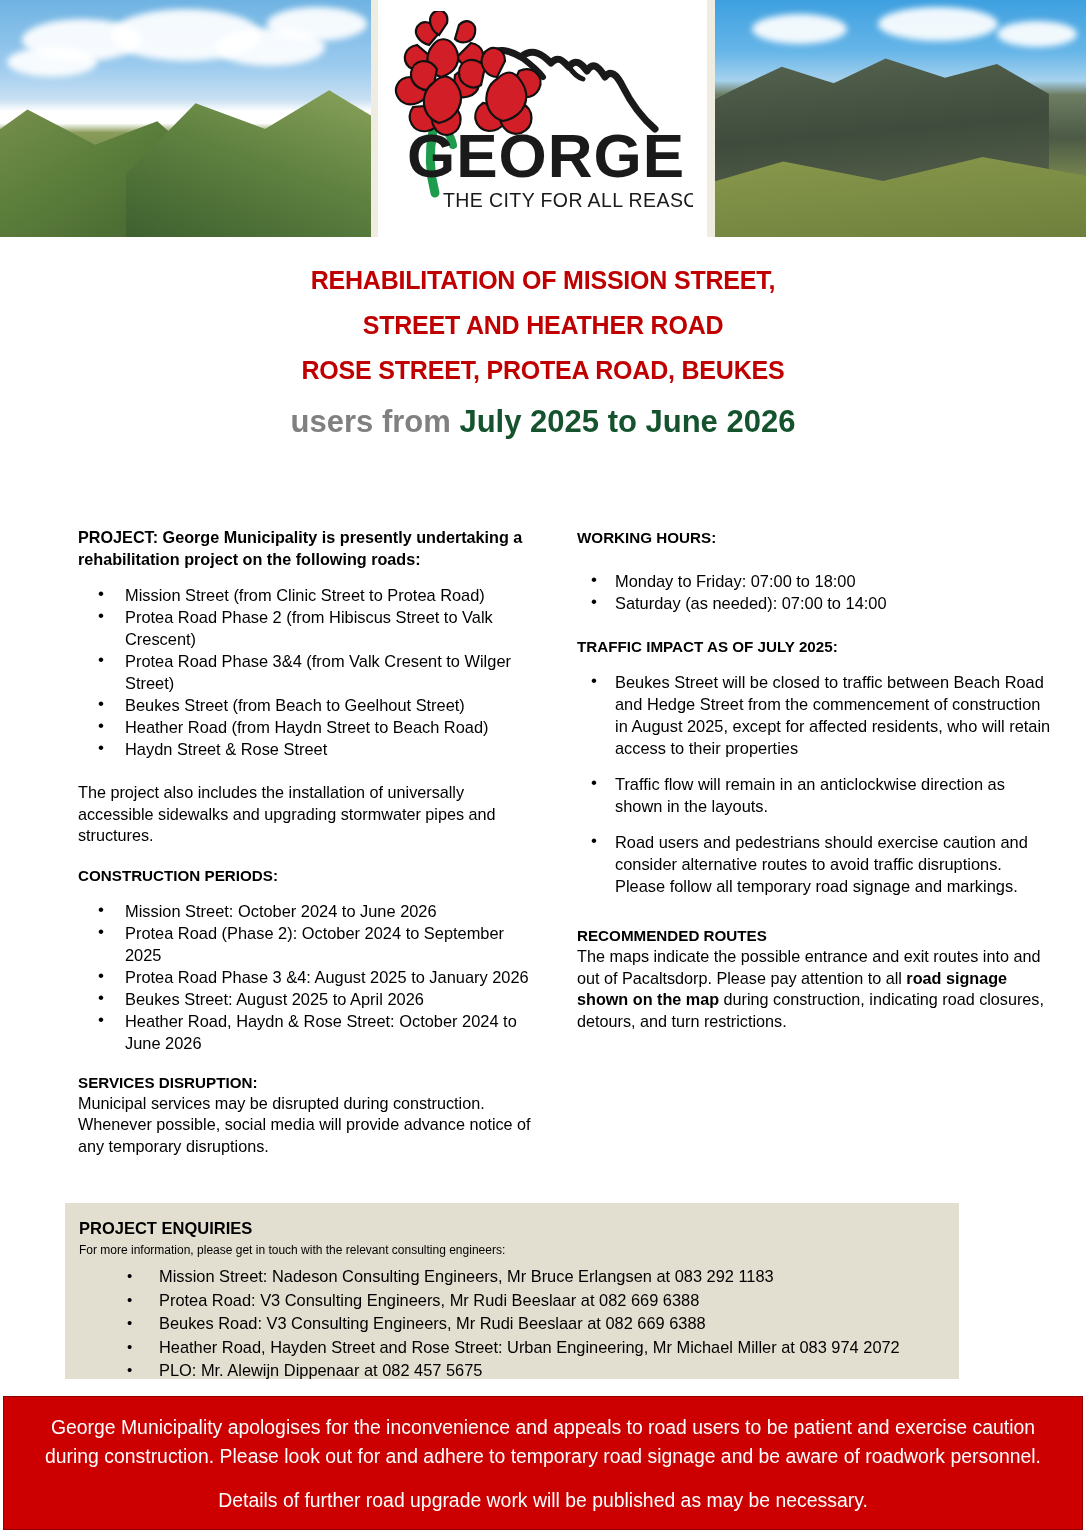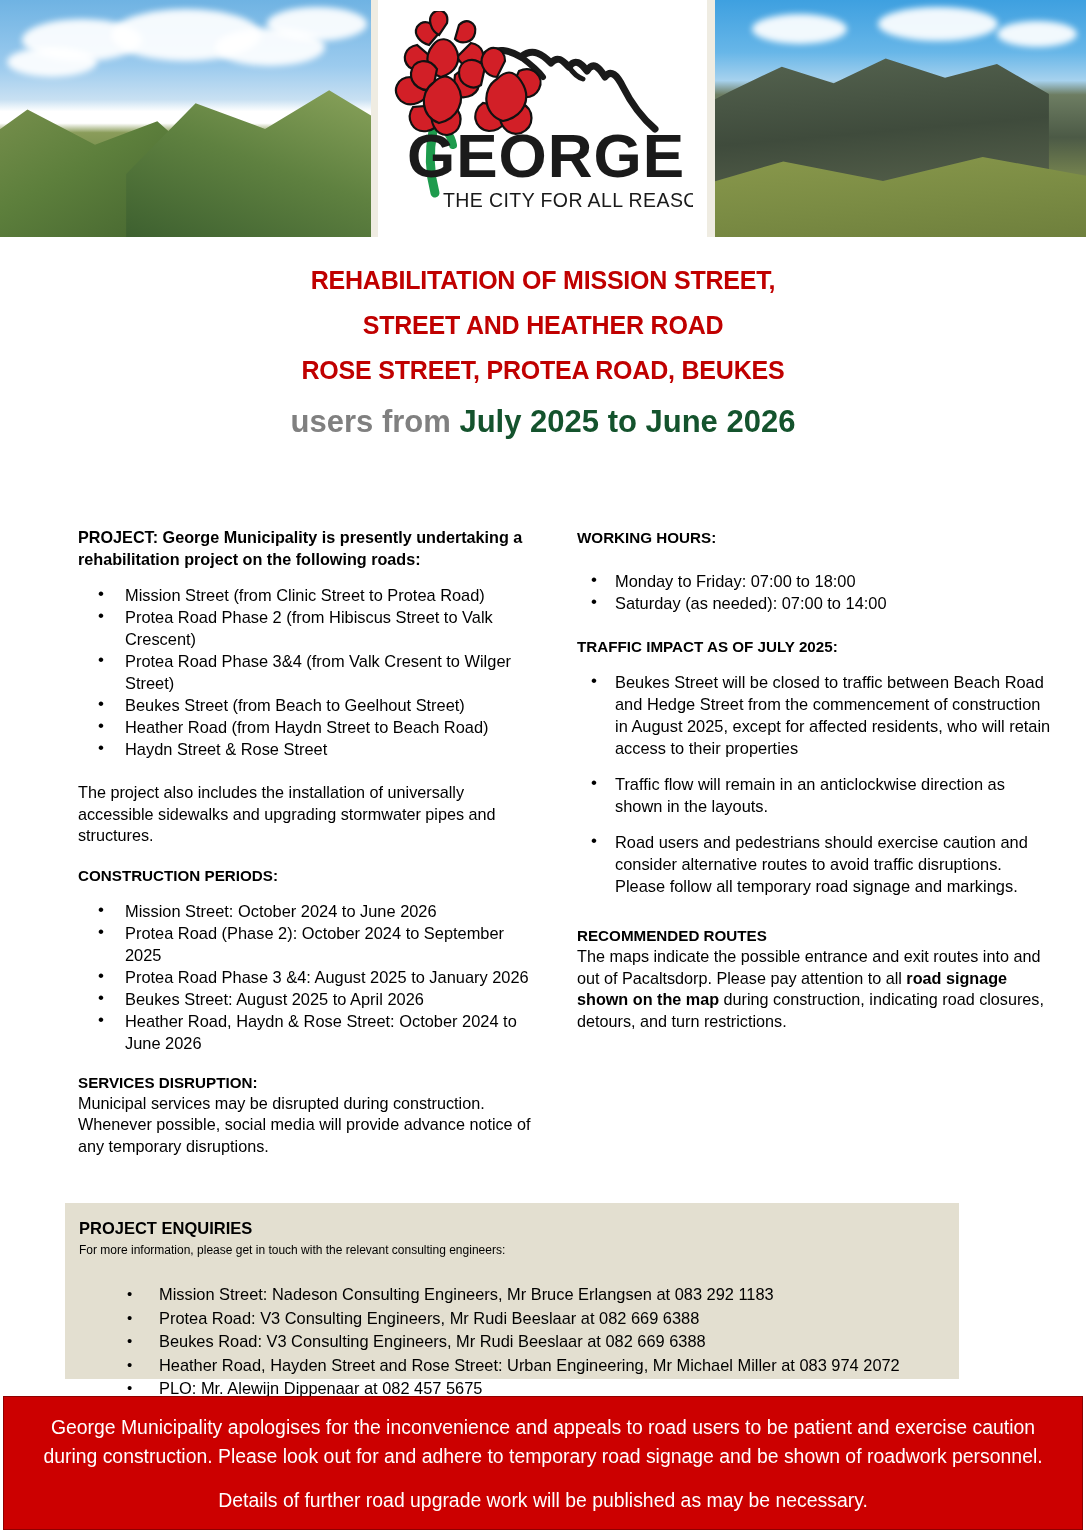--- a/index.html
+++ b/index.html
@@ -104,21 +104,21 @@
   .bold { font-weight:bold; }
   .bi { font-weight:bold; font-style:italic; }
 
   
   .enq {
     position:absolute; left:65px; top:1203px; width:894px; height:176px;
     background:#E3DFD0; padding:14px 0 0 14px;
   }
   .enq h3 { font-size:16.5px; font-weight:bold; line-height:22px; }
   .enq .lead { font-size:12px; line-height:23px; }
-  .enq ul { list-style:none; margin:21px 0 0 0; padding:0; }
+  .enq ul { list-style:none; margin:3px 0 0 0; padding:0; }
   .enq ul li {
     position:relative; padding-left:80px; font-size:16.4px; line-height:23.5px;
   }
   .enq ul li::before { content:"\2022"; position:absolute; left:48px; top:-1px; font-size:15px; }
 
   
   .footer {
     position:absolute; left:3px; top:1396px; width:1080px; height:134px;
     background:#CC0000; border:1px solid #8f0000;
     color:#ffffff; text-align:center; padding:16px 28px 0 28px;
@@ -271,17 +271,17 @@
     <ul>
       <li>Mission Street: Nadeson Consulting Engineers, Mr Bruce Erlangsen at 083 292 1183</li>
       <li>Protea Road: V3 Consulting Engineers, Mr Rudi Beeslaar at 082 669 6388</li>
       <li>Beukes Road: V3 Consulting Engineers, Mr Rudi Beeslaar at 082 669 6388</li>
       <li>Heather Road, Hayden Street and Rose Street: Urban Engineering, Mr Michael Miller at 083 974 2072</li>
       <li>PLO: Mr. Alewijn Dippenaar at 082 457 5675</li>
     </ul>
   </div>
 
   <div class="footer">
-    <p>George Municipality apologises for the inconvenience and appeals to road users to be patient and exercise caution during construction.  Please look out for and adhere to temporary road signage and be shown of roadwork personnel.</p>
+    <p>George Municipality apologises for the inconvenience and appeals to road users to be patient and exercise caution during construction.  Please look out for and adhere to temporary road signage and be aware of roadwork personnel.</p>
     <p class="second">Details of further road upgrade work will be published as may be necessary.</p>
   </div>
 
 </div>
 
 </body></html>

